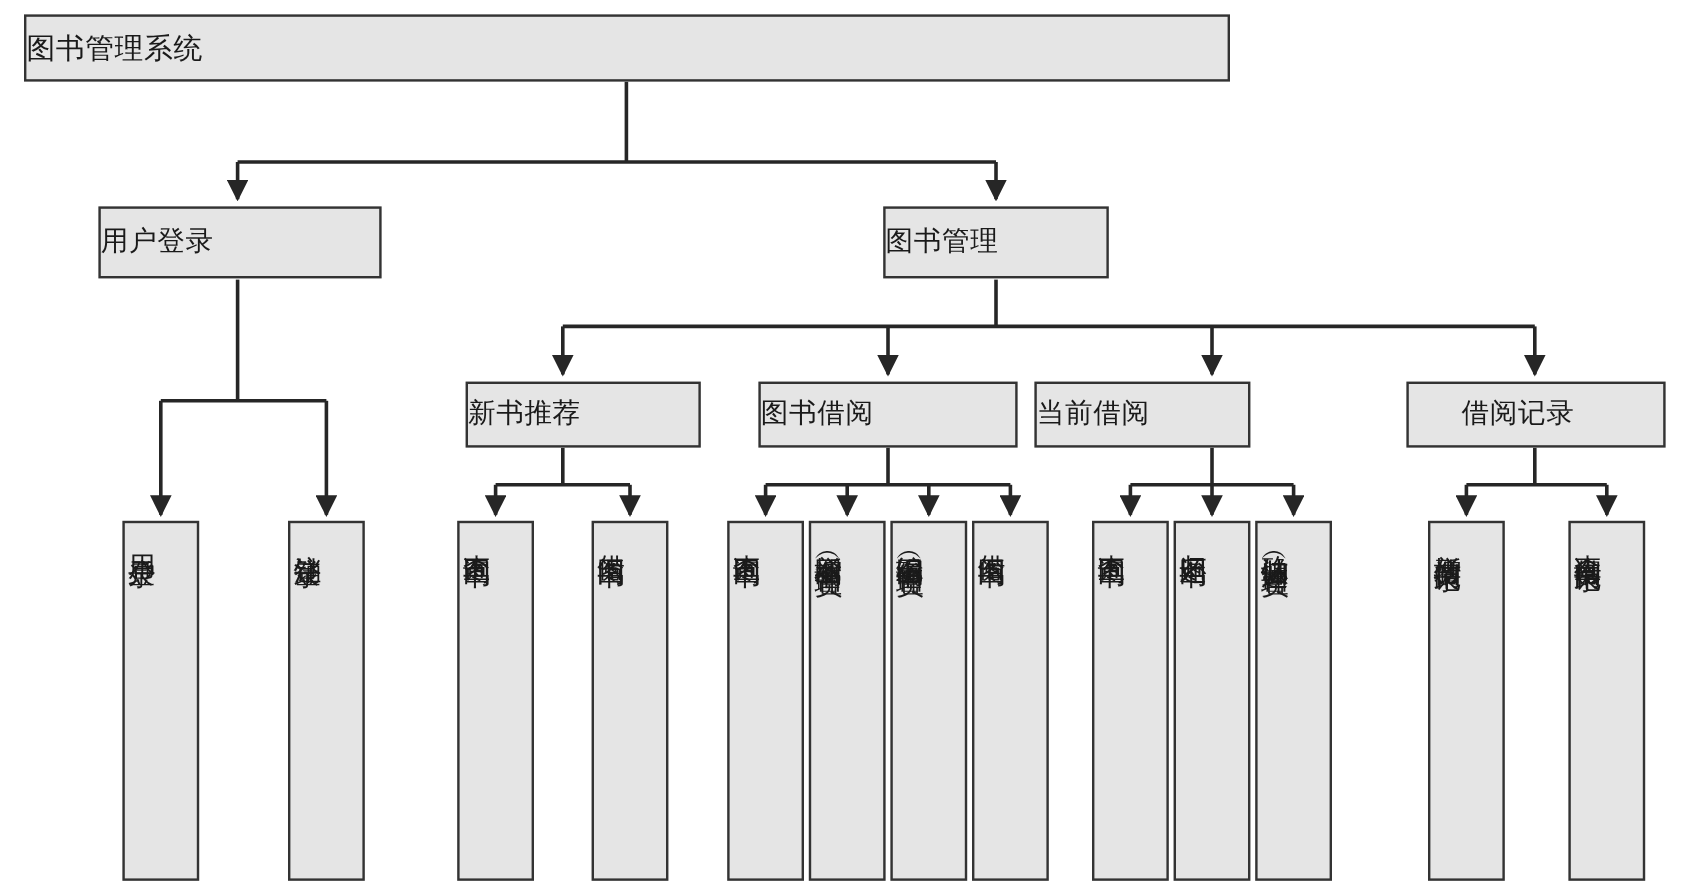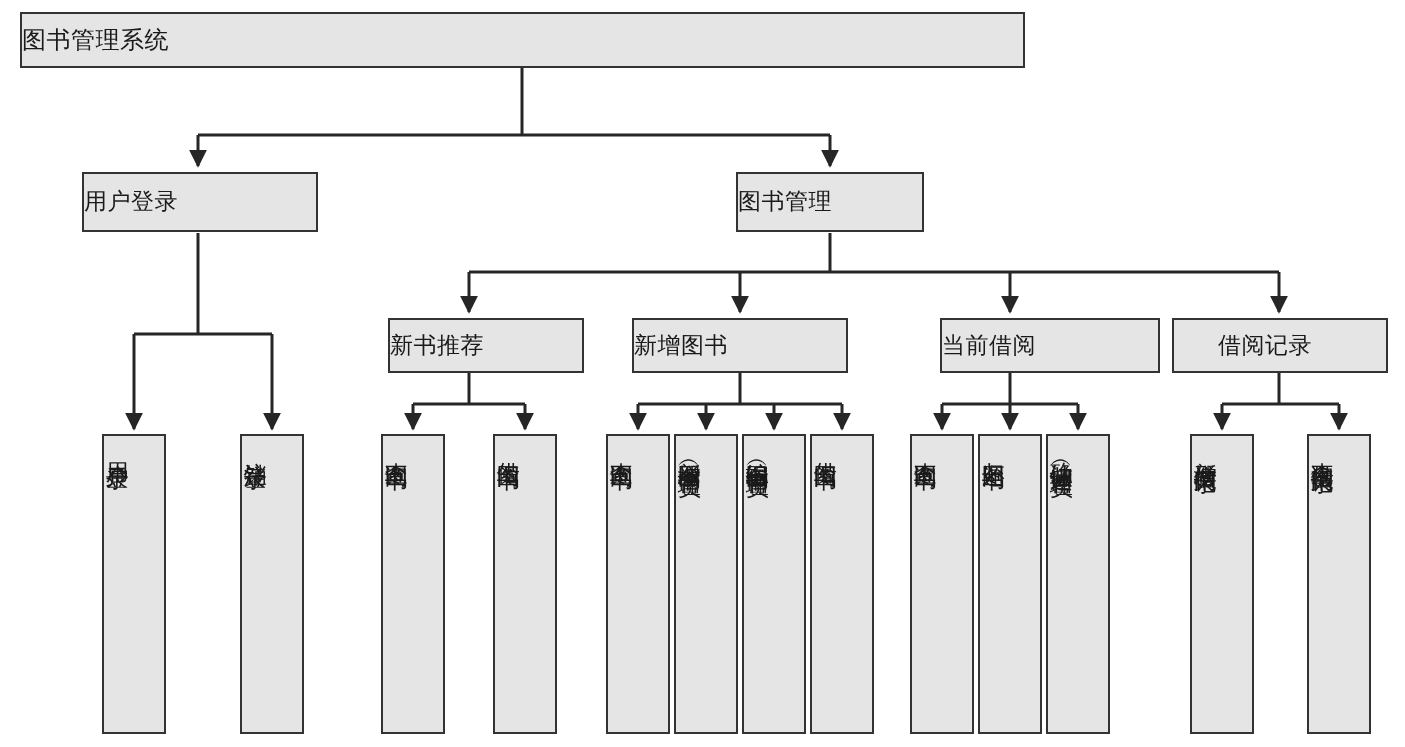--- a/index.html
+++ b/index.html
@@ -132,23 +132,23 @@
     <span class="label">用户登录</span>
   </div>
   <div class="node horiz" style="left:736px; top:172px; width:188px; height:60px;">
     <span class="label">图书管理</span>
   </div>
 
   <div class="node horiz" style="left:340px; top:318px; width:196px; height:55px;margin-left:48px;">
     <span class="label">新书推荐</span>
   </div>
   <div class="node horiz" style="left:632px; top:318px; width:216px; height:55px;">
-    <span class="label">新增图书</span>
+    <span class="label">图书借阅</span>
   </div>
-  <div class="node horiz" style="left:940px; top:318px; width:220px; height:55px;">
+  <div class="node horiz" style="left:862px; top:318px; width:180px; height:55px;">
     <span class="label">当前借阅</span>
   </div>
   <div class="node horiz" style="left:1172px; top:318px; width:216px; height:55px;padding-left:44px;">
     <span class="label">借阅记录</span>
   </div>
 
   <div class="node vert" style="left:102px; top:434px; width:64px; height:300px;">
     <span class="label">用户登录</span>
   </div>
   <div class="node vert" style="left:240px; top:434px; width:64px; height:300px;">

